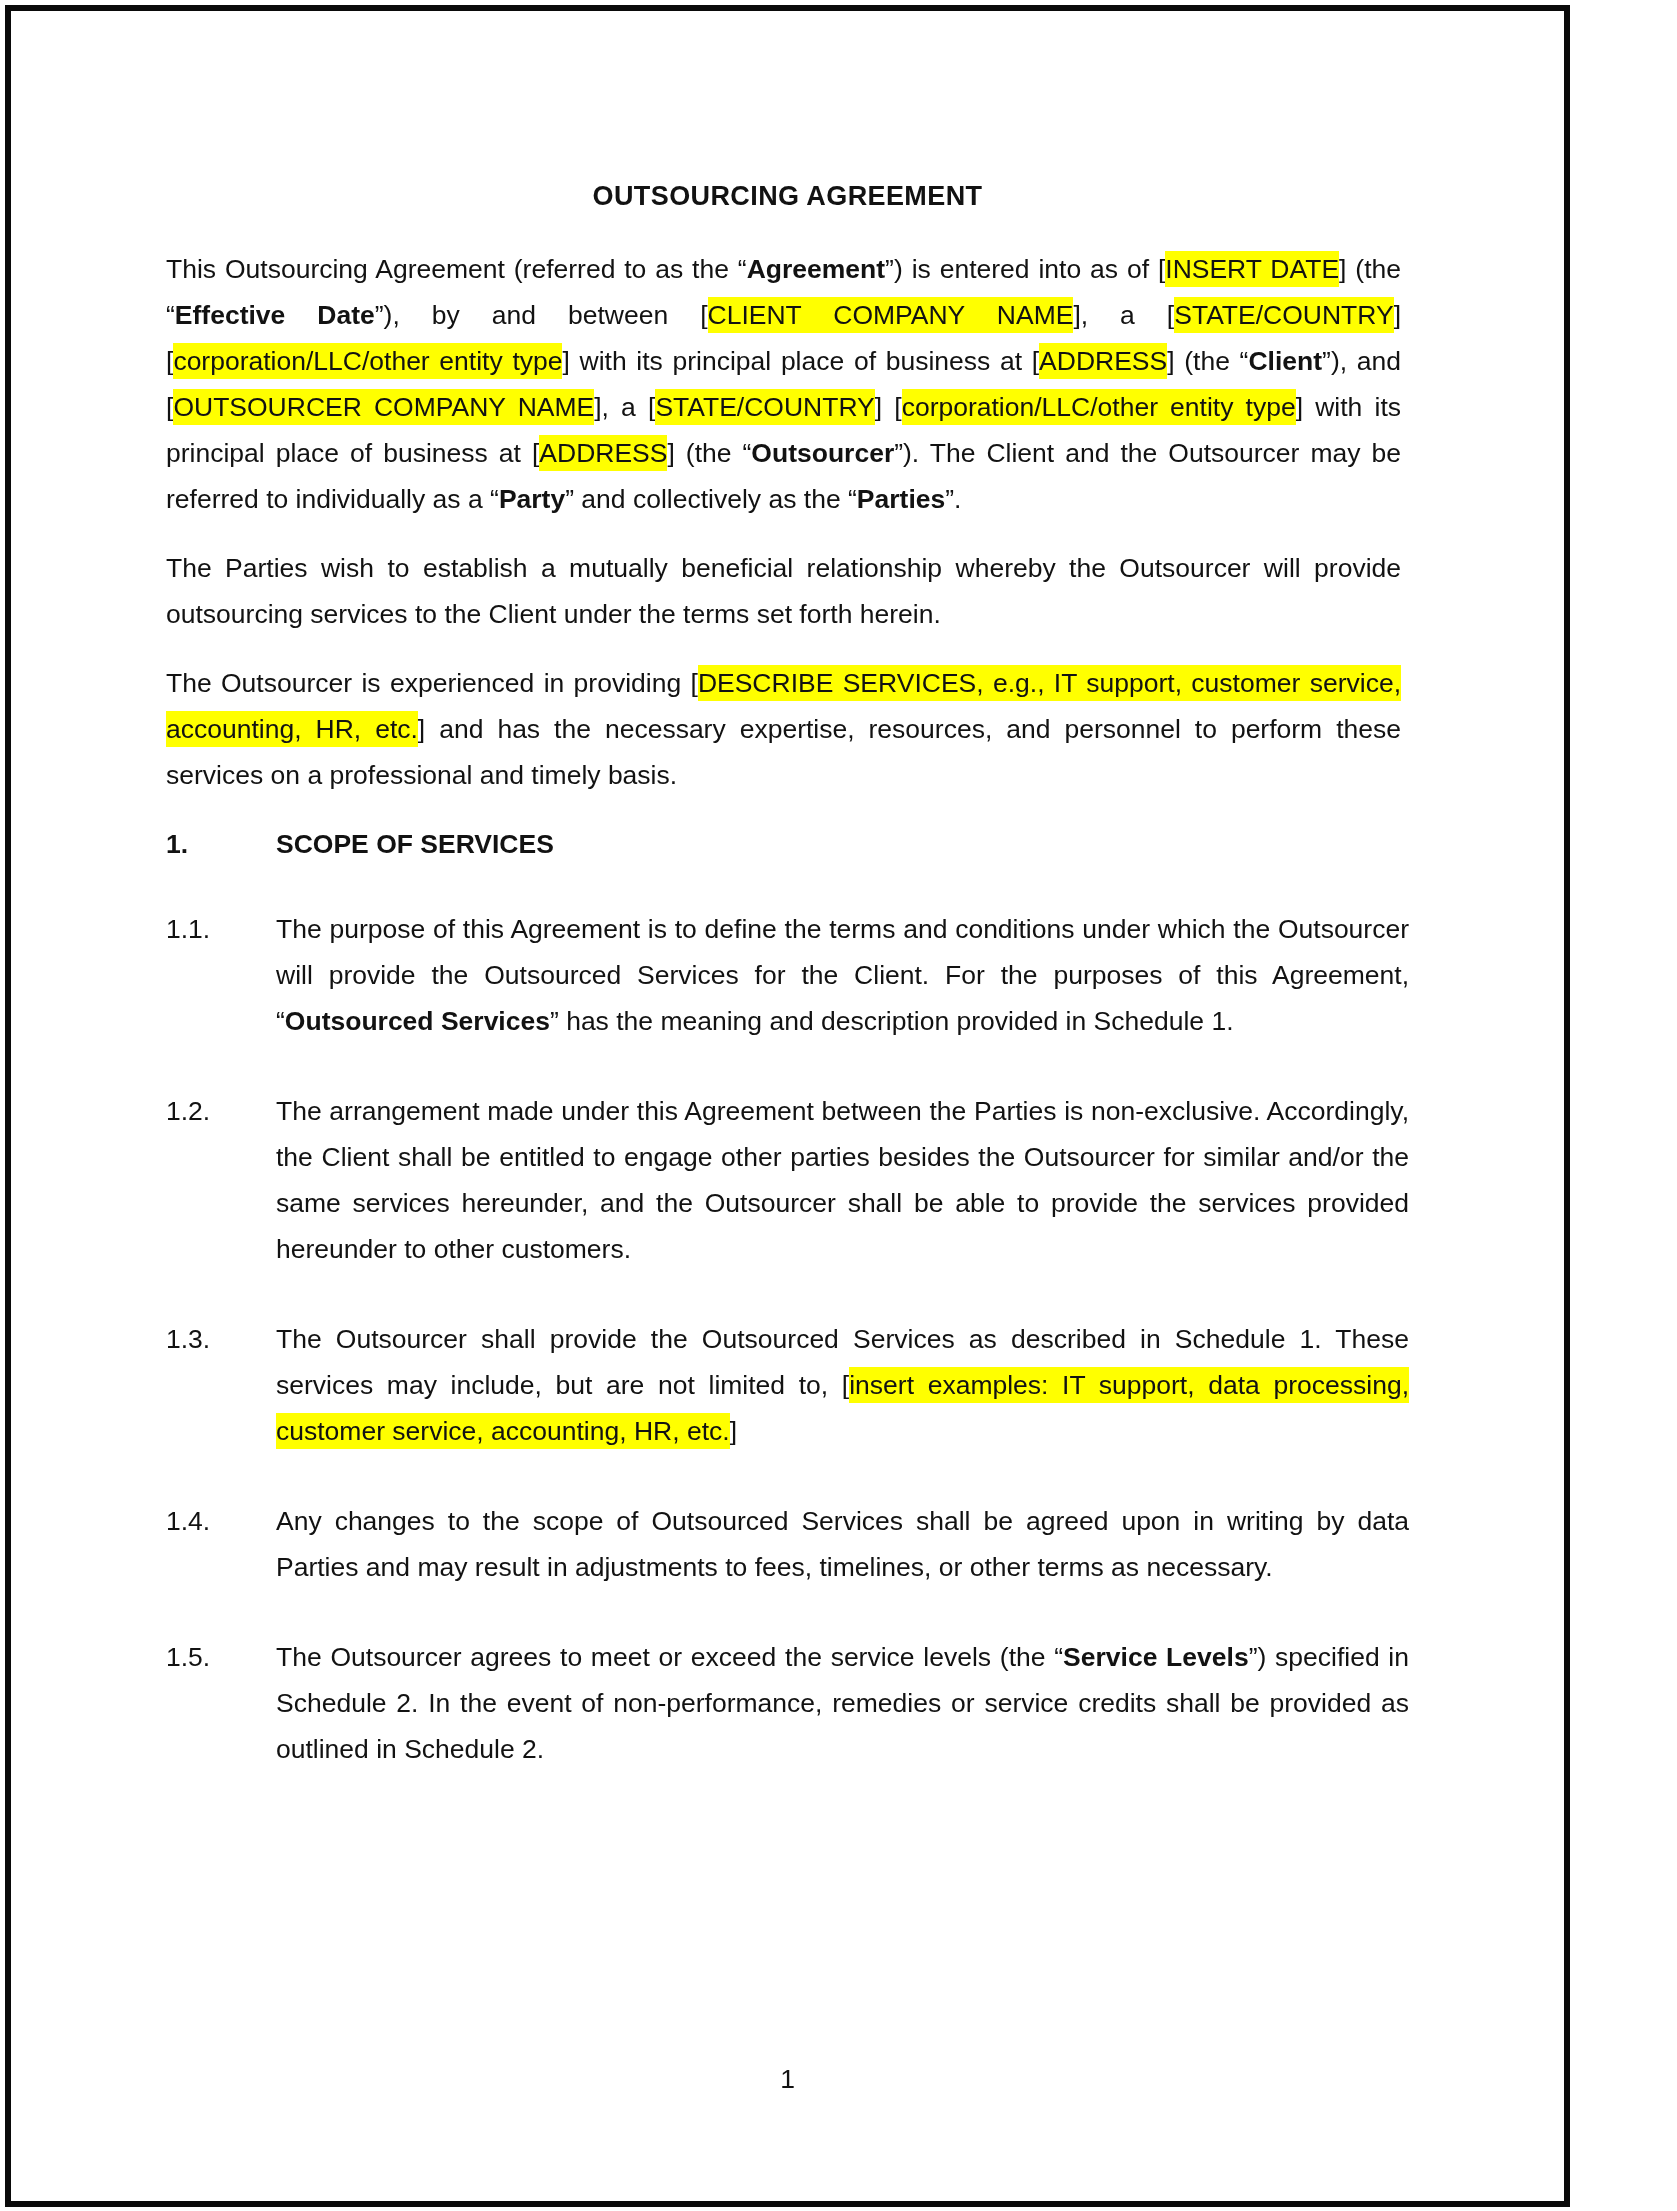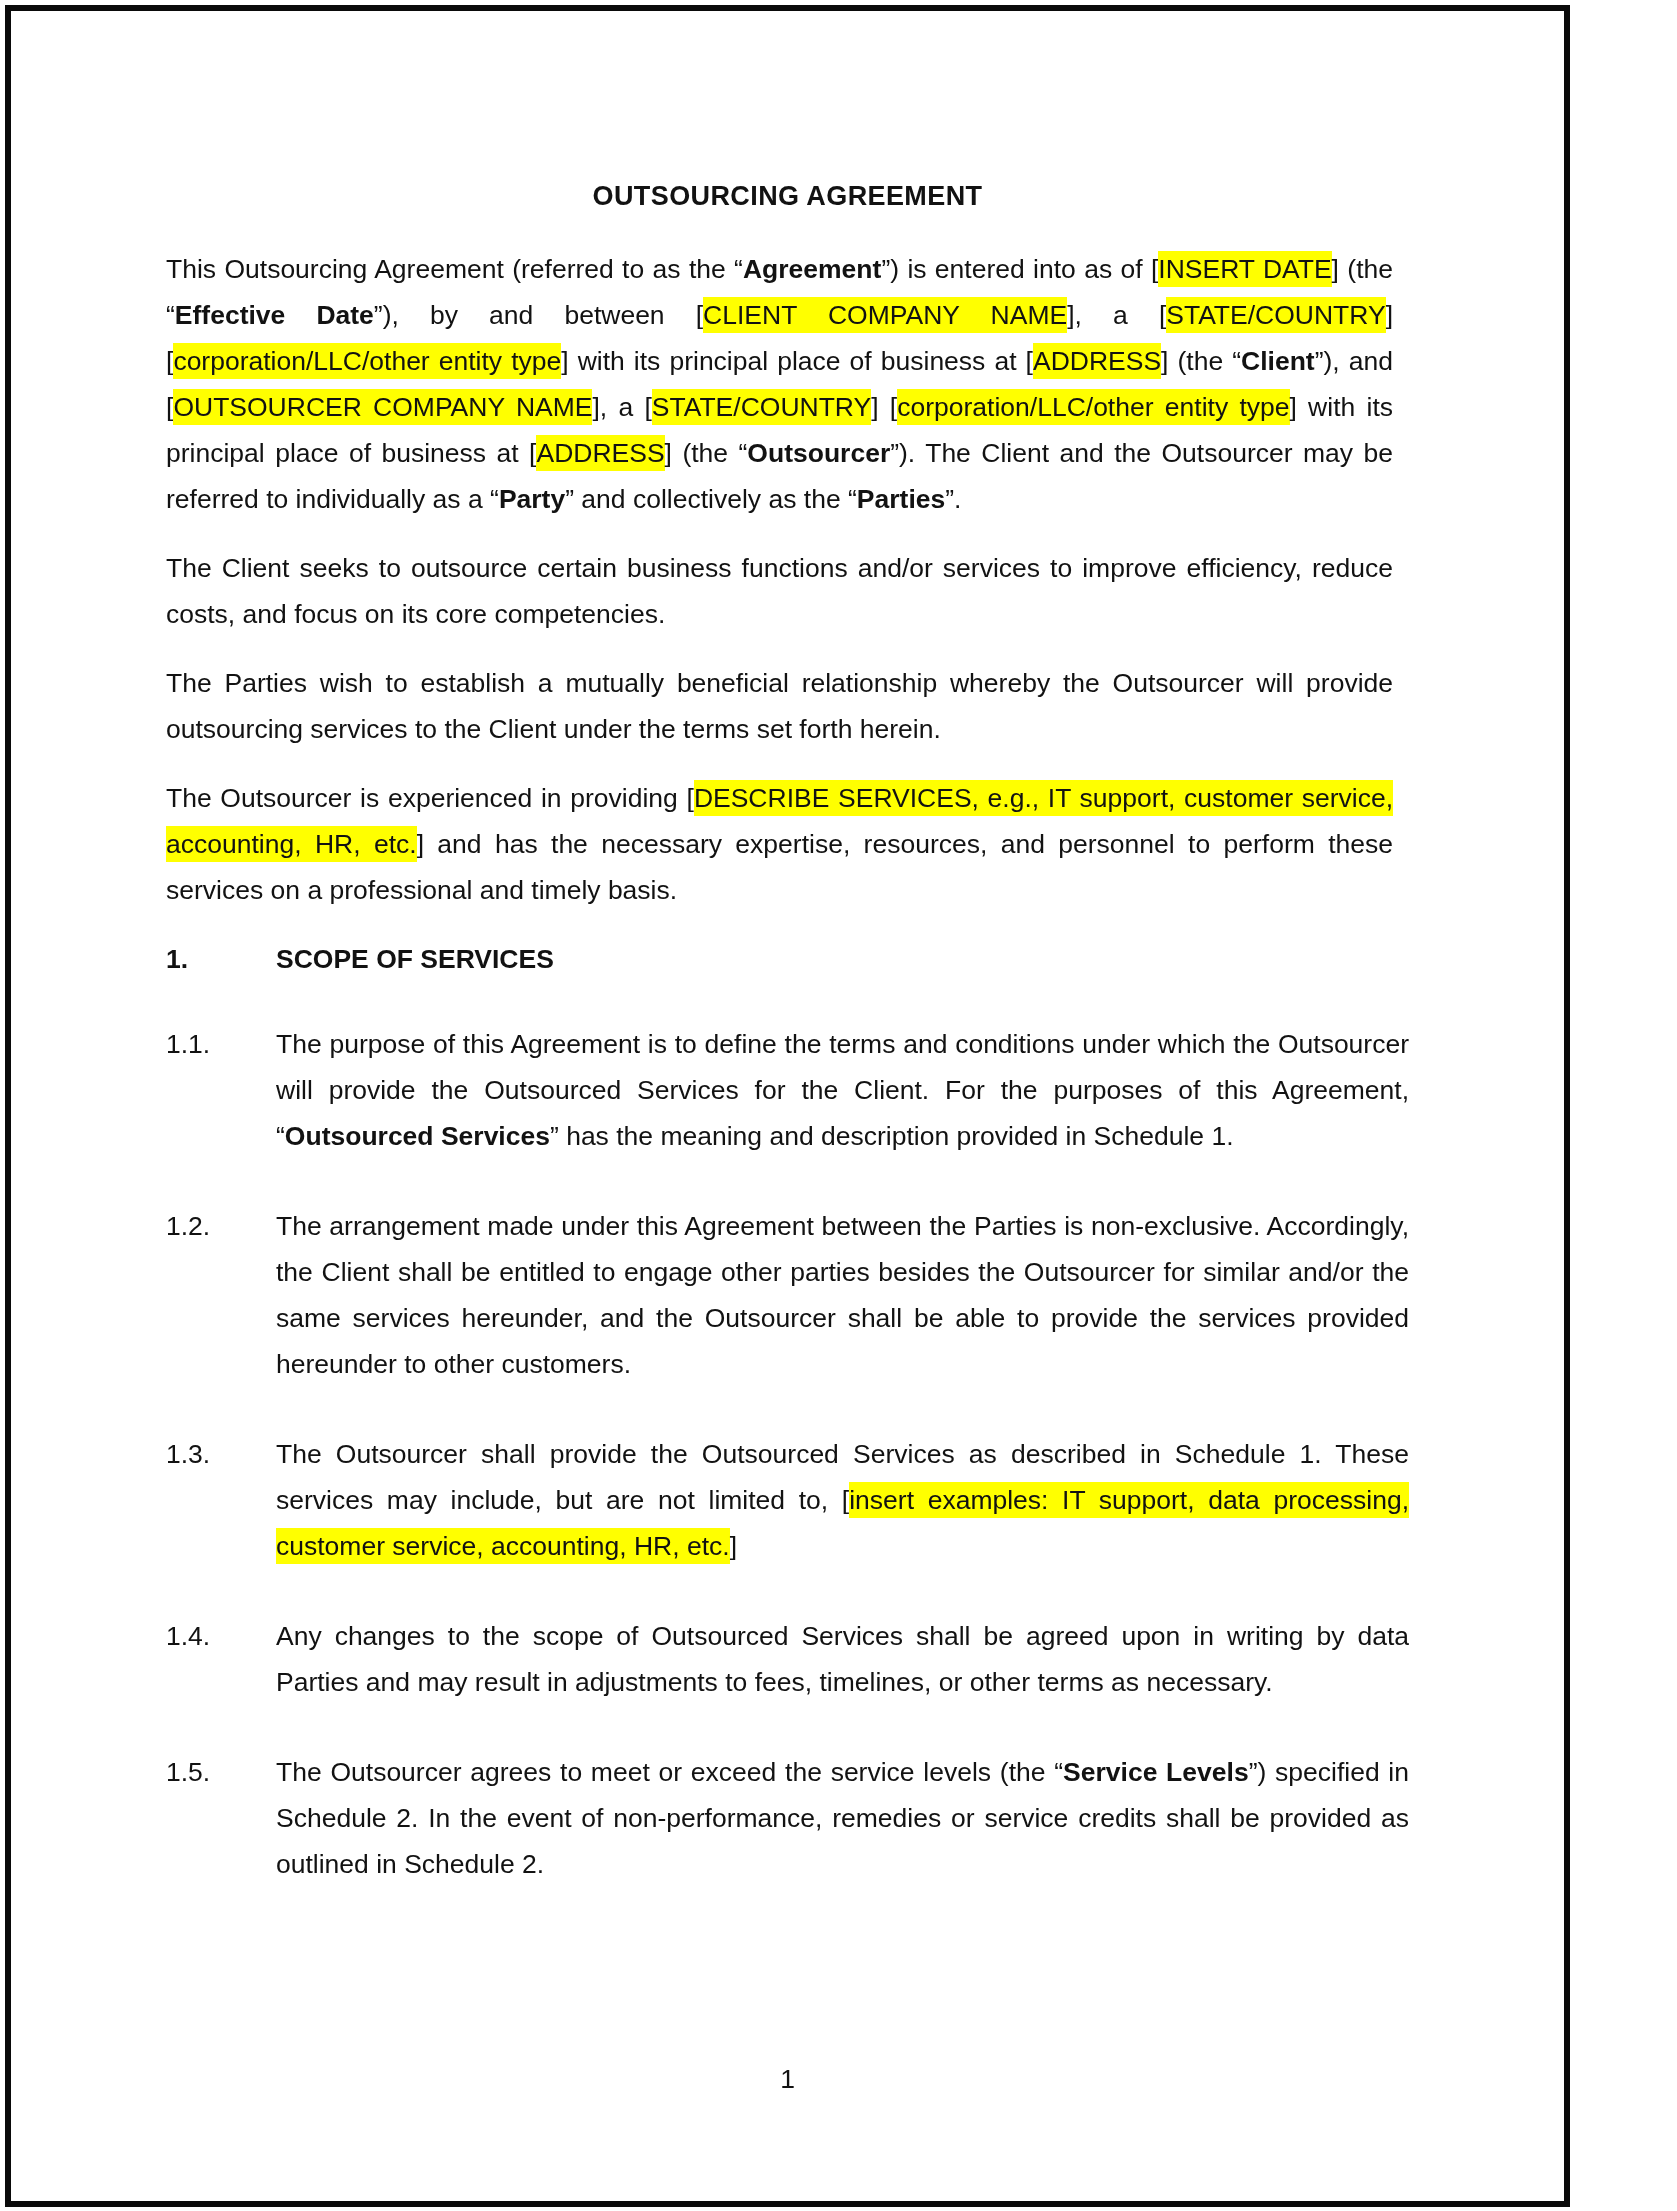--- a/index.html
+++ b/index.html
@@ -30,21 +30,21 @@
   .title {
     text-align:center;
     font-size:27px;
     font-weight:bold;
     line-height:46px;
     margin:0 0 27px 0;
     letter-spacing:0.4px;
   }
   p.para {
     text-align:justify;
-    margin:0 16px 23px 0;
+    margin:0 8px 23px 0;
   }
   .bold { font-weight:bold; }
   .hl { background:var(--hl); padding:2.6px 0; }
   .clause {
     position:relative;
     padding-left:110px;
     margin:0 0 44px 0;
   }
   .clause .num {
     position:absolute;
@@ -68,21 +68,20 @@
 </head>
 <body>
 
 <div class="page">
   <div class="frame"></div>
 
   <div class="content">
     <h1 class="title">OUTSOURCING AGREEMENT</h1>
 
     <p class="para"><span>This Outsourcing Agreement (referred to as the “</span><span class="bold">Agreement</span><span>”) is entered into as of [</span><span class="hl">INSERT DATE</span><span>] (the “</span><span class="bold">Effective Date</span><span>”), by and between [</span><span class="hl">CLIENT COMPANY NAME</span><span>], a [</span><span class="hl">STATE/COUNTRY</span><span>] [</span><span class="hl">corporation/LLC/other entity type</span><span>] with its principal place of business at [</span><span class="hl">ADDRESS</span><span>] (the “</span><span class="bold">Client</span><span>”), and [</span><span class="hl">OUTSOURCER COMPANY NAME</span><span>], a [</span><span class="hl">STATE/COUNTRY</span><span>] [</span><span class="hl">corporation/LLC/other entity type</span><span>] with its principal place of business at [</span><span class="hl">ADDRESS</span><span>] (the “</span><span class="bold">Outsourcer</span><span>”). The Client and the Outsourcer may be referred to individually as a “</span><span class="bold">Party</span><span>” and collectively as the “</span><span class="bold">Parties</span><span>”.</span></p>
-    <p class="para"><span>The Client seeks to outsource certain business functions and/or services to improve efficiency, reduce costs, and focus on its core competencies.</span></p>
     <p class="para"><span>The Parties wish to establish a mutually beneficial relationship whereby the Outsourcer will provide outsourcing services to the Client under the terms set forth herein.</span></p>
     <p class="para"><span>The Outsourcer is experienced in providing [</span><span class="hl">DESCRIBE SERVICES, e.g., IT support, customer service, accounting, HR, etc.</span><span>] and has the necessary expertise, resources, and personnel to perform these services on a professional and timely basis.</span></p>
 
     <div class="clause section-heading">
       <span class="num bold">1.</span>
       <div class="clause-text bold">SCOPE OF SERVICES</div>
     </div>
 
     <div class="clause">
       <span class="num">1.1.</span>

